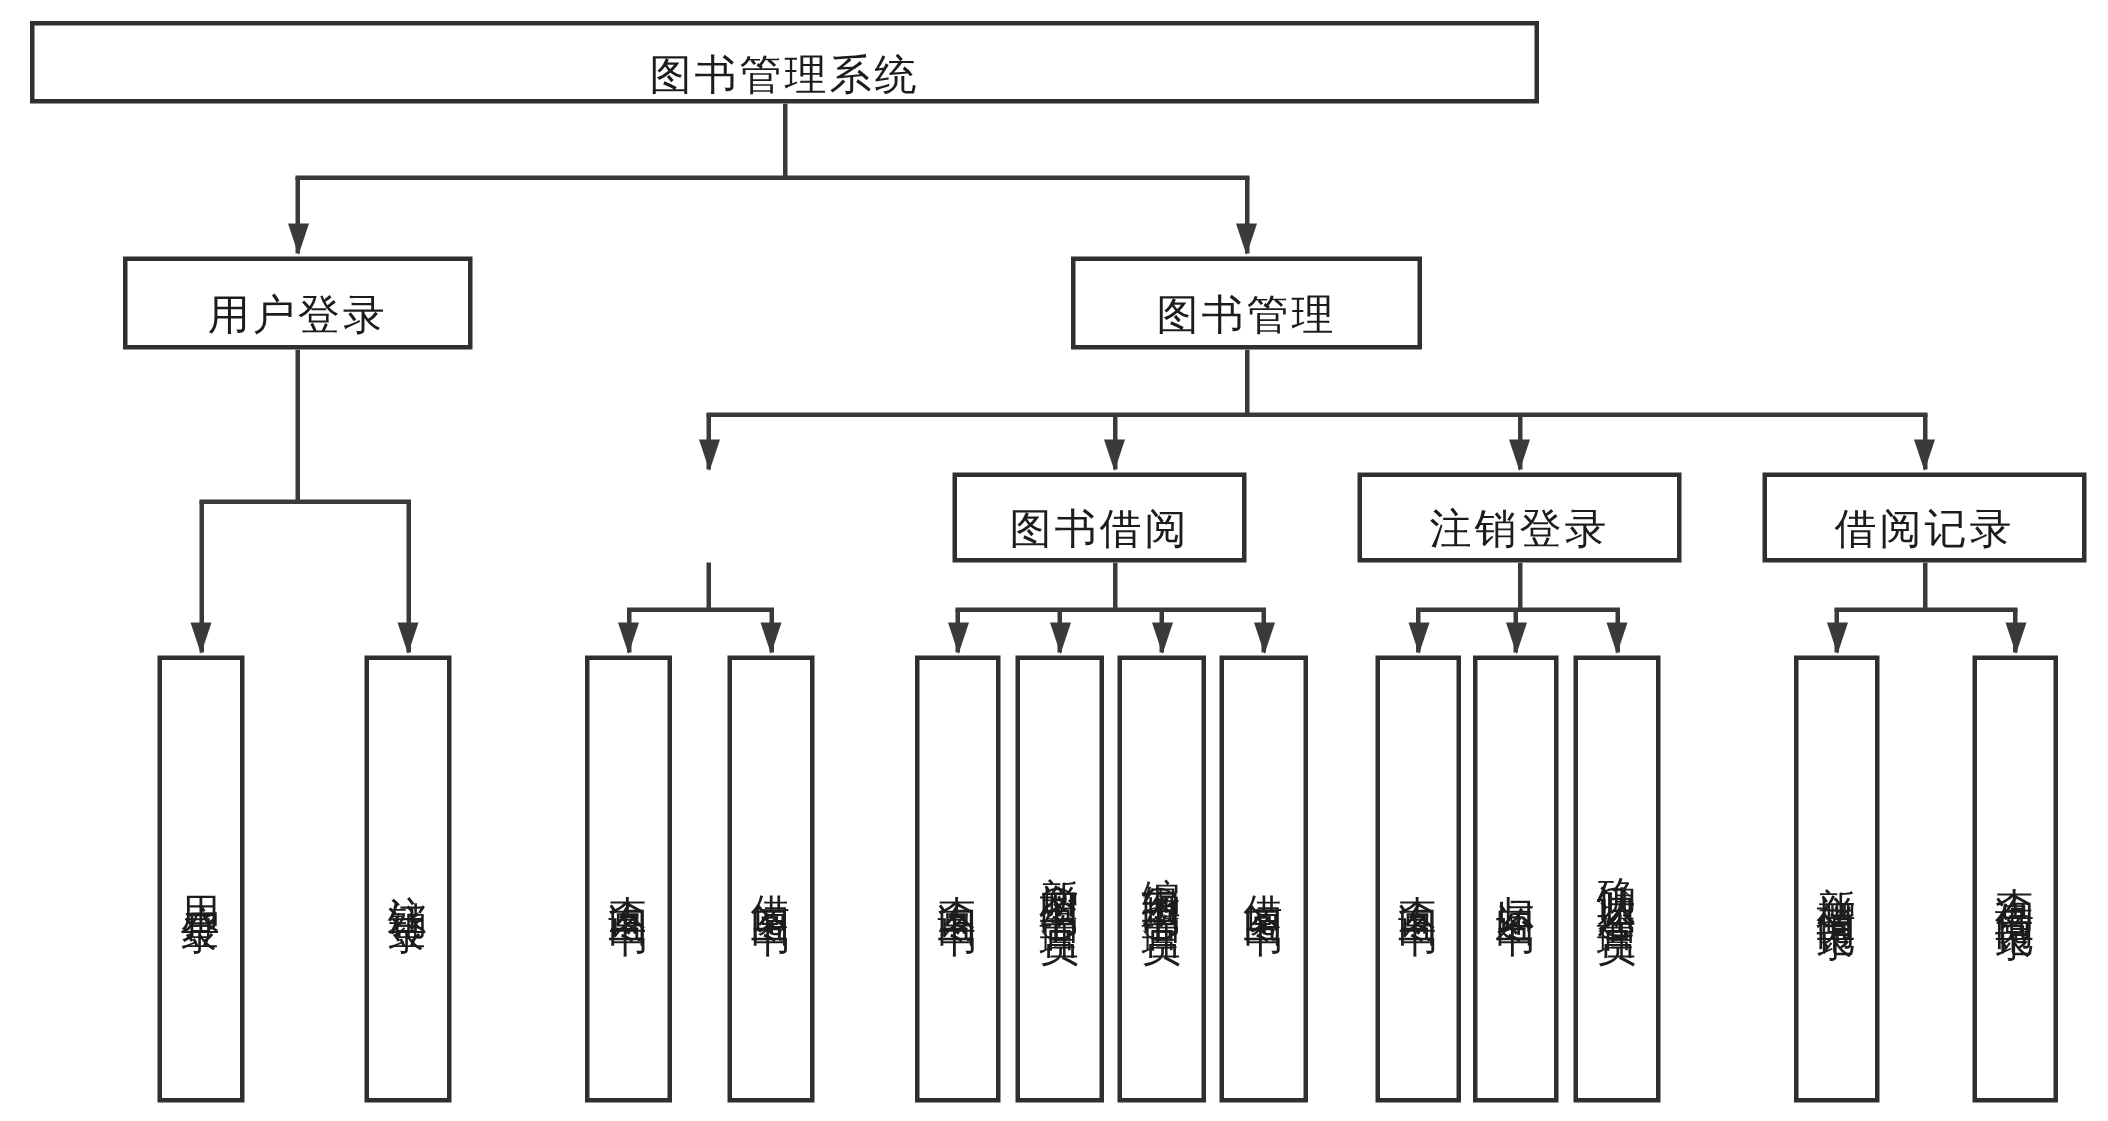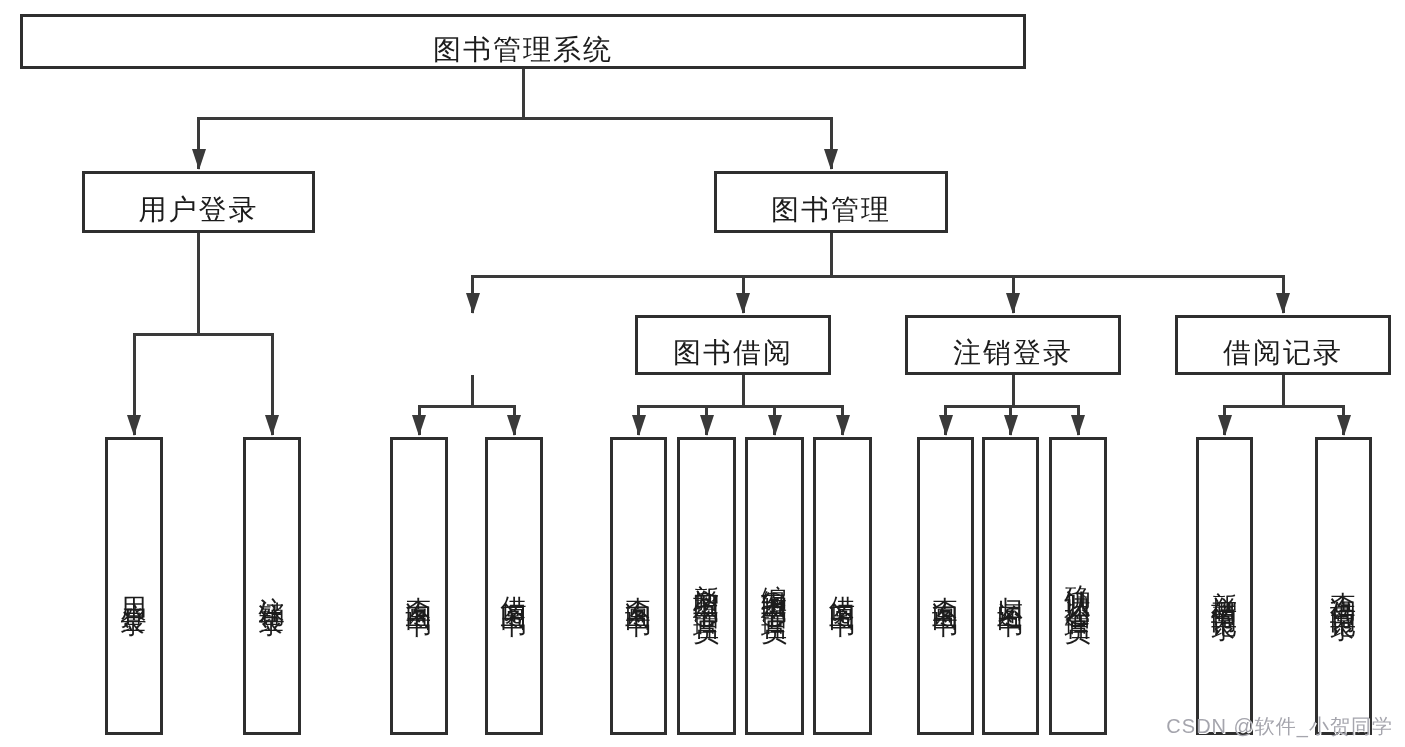--- a/index.html
+++ b/index.html
@@ -60,21 +60,20 @@
     color: var(--watermark, #a5a5ad);
     letter-spacing: 1px;
     z-index: 5;
     text-shadow: 1px 1px 0 #ffffff;
   }
 </style>
 </head>
 <body>
 
 <div class="canvas" id="canvas">
-  <div class="watermark">CSDN @软件_小贺同学</div>
 <div class="node h" style="left: 20px; top: 14px; width: 1006px; height: 55px;">
       <span>图书管理系统</span>
     </div>
     <div class="node h" style="left: 82px; top: 171px; width: 233px; height: 62px;">
       <span>用户登录</span>
     </div>
     <div class="node h" style="left: 714px; top: 171px; width: 234px; height: 62px;">
       <span>图书管理</span>
     </div>
     <div class="node v" style="left: 105px; top: 437px; width: 58px; height: 298px;">

